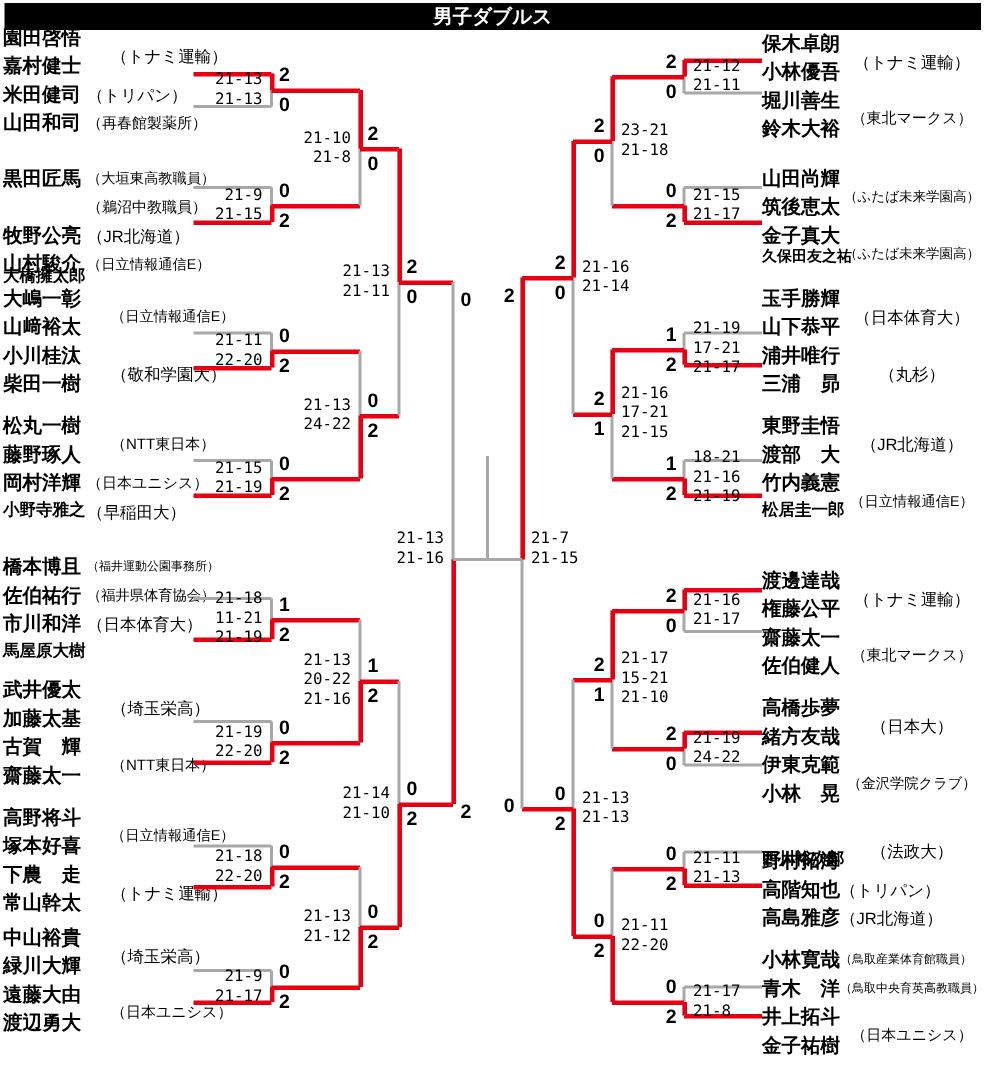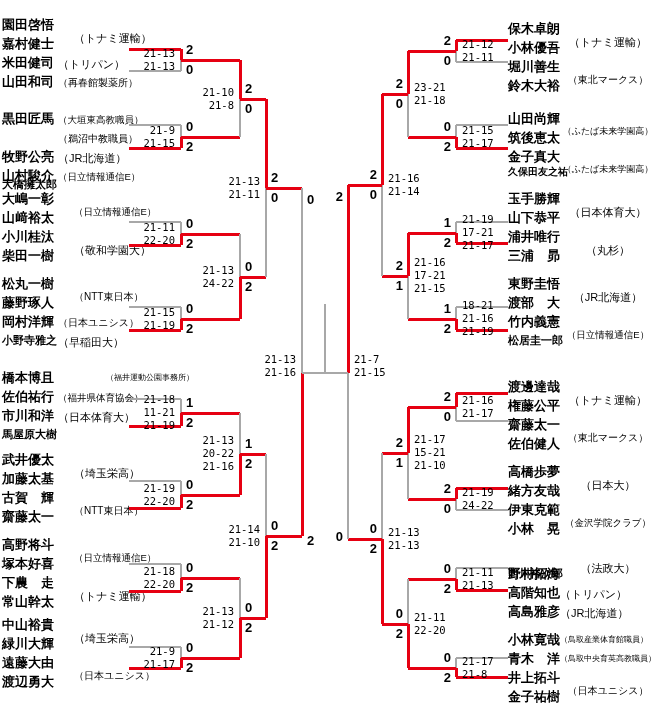--- a/index.html
+++ b/index.html
@@ -12,20 +12,23 @@
   .nm{position:absolute;font-weight:bold;white-space:nowrap;line-height:1.1}
   .club{position:absolute;white-space:nowrap;line-height:1.2}
   .score{position:absolute;font-family:"DejaVu Sans Mono",monospace;font-size:10.5px;line-height:13px}
   .games{position:absolute;font-weight:bold;font-size:13px;line-height:14px}
   .ln{position:absolute}
 </style>
 </head>
 <body>
 
 <div id="stage">
+  <div class="abs" id="titlebar">
+    <span>男子ダブルス</span>
+  </div>
 <div class="nm" style="left: 2px; top: 18px; font-size: 13px;">園田啓悟</div>
     <div class="nm" style="left: 2px; top: 37px; font-size: 13px;">嘉村健士</div>
     <div class="club" style="left: 74px; top: 32px; font-size: 11px;">（トナミ運輸）</div>
     <div class="nm" style="left: 2px; top: 56px; font-size: 13px;">米田健司</div>
     <div class="club" style="left: 58px; top: 58px; font-size: 11px;">（トリパン）</div>
     <div class="nm" style="left: 2px; top: 75px; font-size: 13px;">山田和司</div>
     <div class="club" style="left: 58px; top: 77px; font-size: 10px;">（再春館製薬所）</div>
     <div class="nm" style="left: 2px; top: 112px; font-size: 13px;">黒田匠馬</div>
     <div class="club" style="left: 58px; top: 114px; font-size: 9.5px;">（大垣東高教職員）</div>
     <div class="nm" style="left: 2px; top: 131px; font-size: 11px; margin-top: 47px;">大橋擁太郎</div>
@@ -41,21 +44,21 @@
     <div class="nm" style="left: 2px; top: 249px; font-size: 13px;">柴田一樹</div>
     <div class="club" style="left: 74px; top: 244px; font-size: 11px;">（敬和学園大）</div>
     <div class="nm" style="left: 2px; top: 277px; font-size: 13px;">松丸一樹</div>
     <div class="nm" style="left: 2px; top: 296px; font-size: 13px;">藤野琢人</div>
     <div class="club" style="left: 74px; top: 291px; font-size: 10px;">（NTT東日本）</div>
     <div class="nm" style="left: 2px; top: 315px; font-size: 13px;">岡村洋輝</div>
     <div class="club" style="left: 58px; top: 317px; font-size: 10px;">（日本ユニシス）</div>
     <div class="nm" style="left: 2px; top: 334px; font-size: 11px;">小野寺雅之</div>
     <div class="club" style="left: 58px; top: 336px; font-size: 11px;">（早稲田大）</div>
     <div class="nm" style="left: 2px; top: 371px; font-size: 13px;">橋本博且</div>
-    <div class="club" style="left: 58px; top: 373px; font-size: 8px; margin-left: 48px;">（福井運動公園事務所）</div>
+    <div class="club" style="left: 58px; top: 373px; font-size: 8px;">（福井運動公園事務所）</div>
     <div class="nm" style="left: 2px; top: 390px; font-size: 13px;">佐伯祐行</div>
     <div class="club" style="left: 58px; top: 392px; font-size: 9.5px;">（福井県体育協会）</div>
     <div class="nm" style="left: 2px; top: 409px; font-size: 13px;">市川和洋</div>
     <div class="club" style="left: 58px; top: 411px; font-size: 11px;">（日本体育大）</div>
     <div class="nm" style="left: 2px; top: 428px; font-size: 11px;">馬屋原大樹</div>
     <div class="nm" style="left: 2px; top: 453px; font-size: 13px;">武井優太</div>
     <div class="nm" style="left: 2px; top: 472px; font-size: 13px;">加藤太基</div>
     <div class="club" style="left: 74px; top: 467px; font-size: 11px;">（埼玉栄高）</div>
     <div class="nm" style="left: 2px; top: 491px; font-size: 13px;">古賀　輝</div>
     <div class="nm" style="left: 2px; top: 510px; font-size: 13px;">齋藤太一</div>

